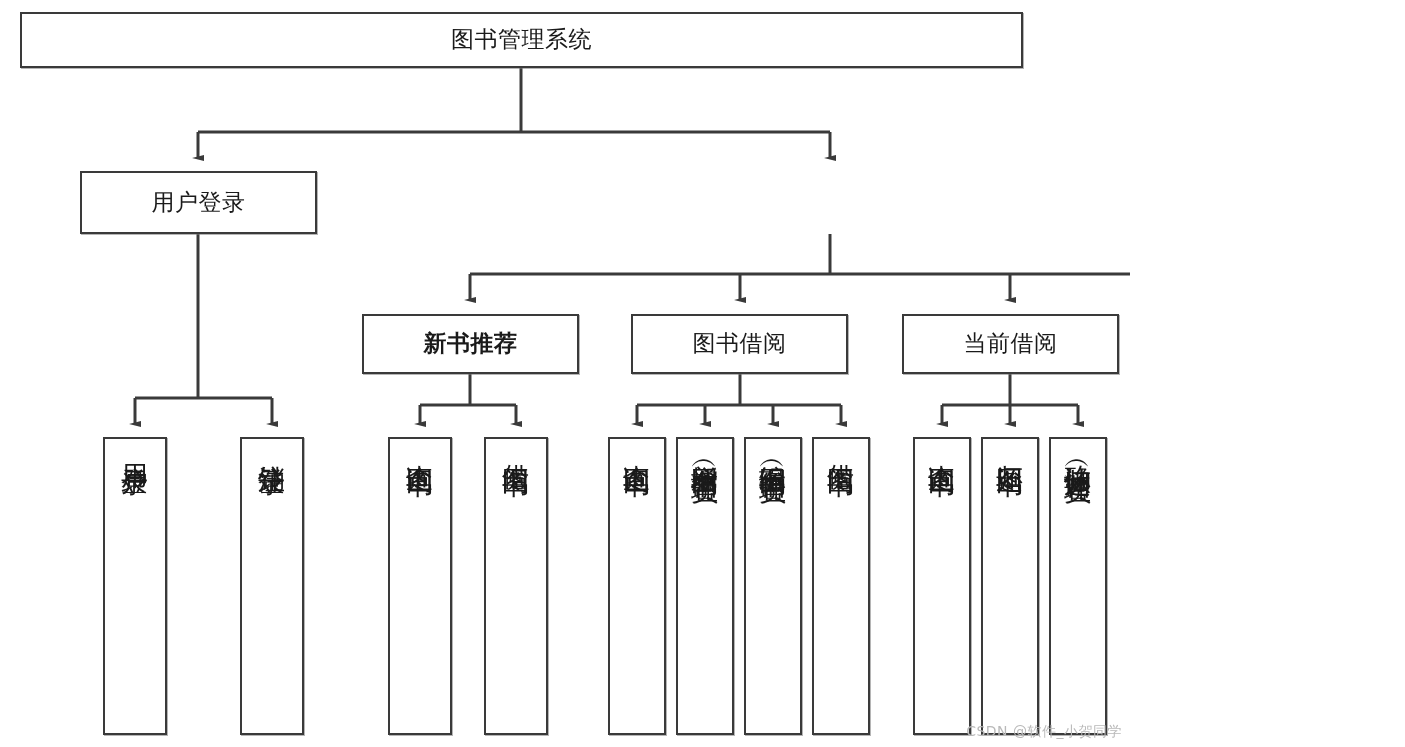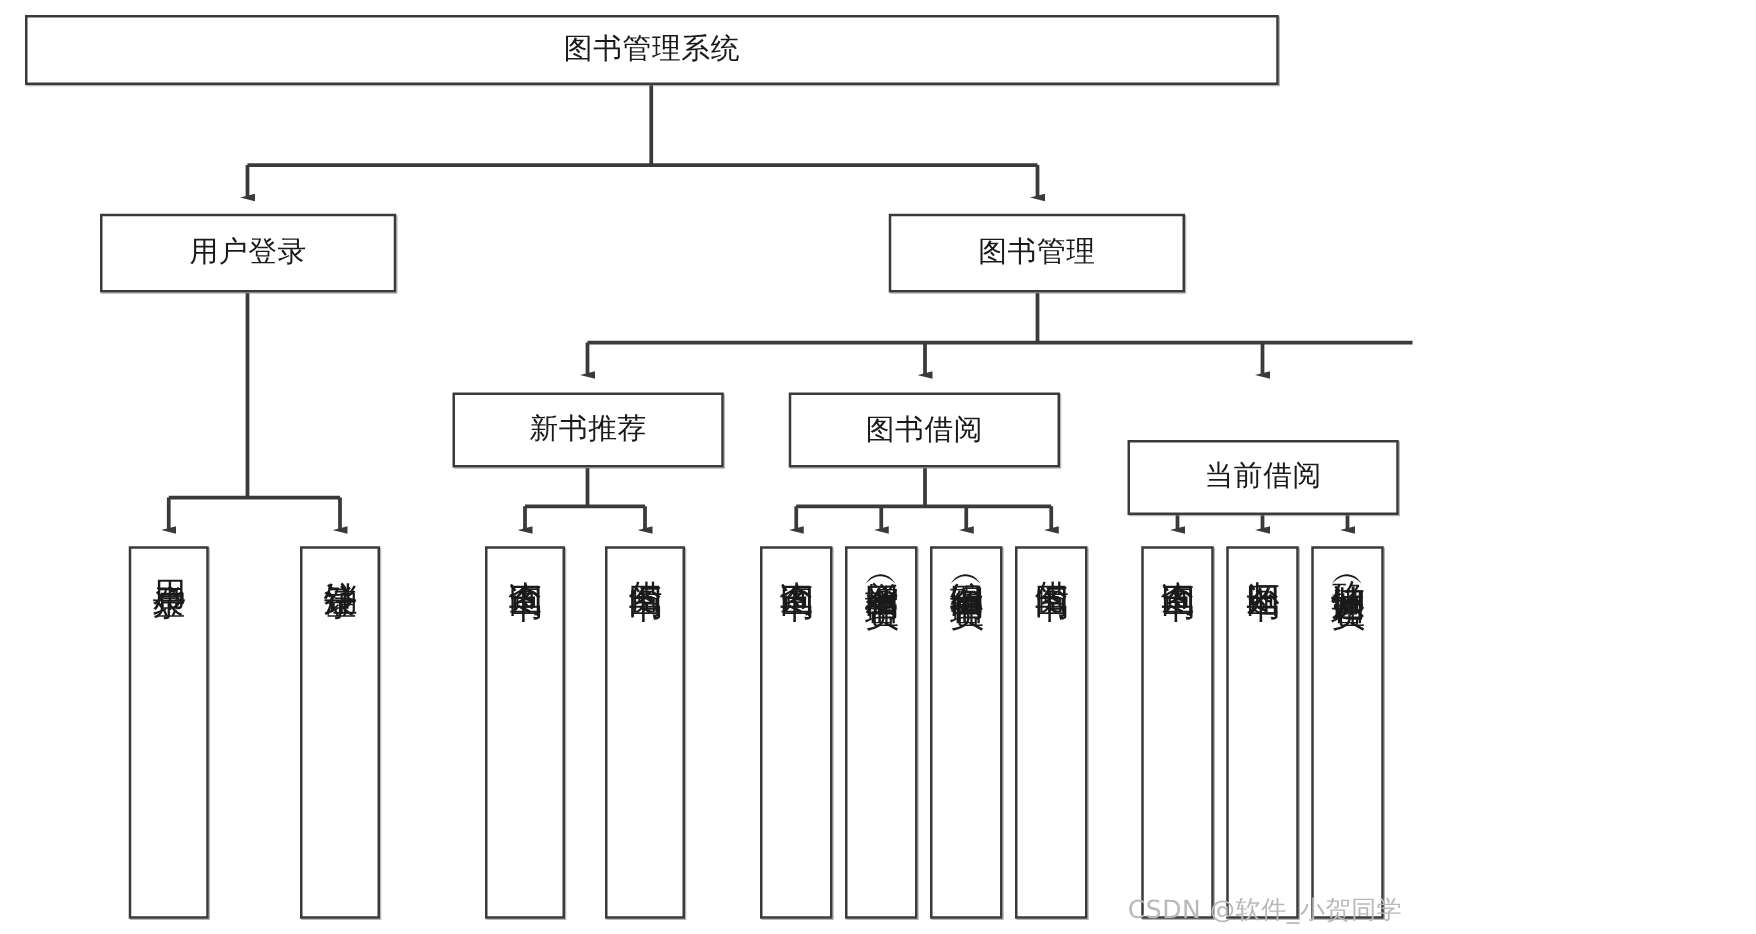--- a/index.html
+++ b/index.html
@@ -56,21 +56,21 @@
     writing-mode: vertical-rl;
     text-orientation: upright;
     font-size: 27px;
     letter-spacing: 2px;
     line-height: 1;
   }
   #watermark {
     position: absolute;
     right: 8px;
     bottom: 6px;
-    font-size: 20px;
+    font-size: 14px;
     color: #b9b9b9;
     z-index: 5;
     white-space: nowrap;
     letter-spacing: 0.5px;
   }
 </style>
 </head>
 <body>
 
 <div id="diagram-root">
@@ -128,31 +128,28 @@
     </g>
   </svg>
 
   <div class="node horiz" style="left:20px; top:12px; width:1003px; height:56px;">
     <span class="label">图书管理系统</span>
   </div>
 
   <div class="node horiz" style="left:80px; top:171px; width:237px; height:63px;">
     <span class="label">用户登录</span>
   </div>
-  <div class="node horiz" style="left:711px; top:171px; width:237px; height:63px;">
-    <span class="label">图书管理</span>
-  </div>
 
-  <div class="node horiz" style="left:362px; top:314px; width:217px; height:60px;">
+  <div class="node horiz" style="left:362px; top:314px; width:217px; height:60px;font-weight:bold;">
     <span class="label">新书推荐</span>
   </div>
   <div class="node horiz" style="left:631px; top:314px; width:217px; height:60px;font-family:Liberation Serif, serif;">
     <span class="label">图书借阅</span>
   </div>
-  <div class="node horiz" style="left:902px; top:314px; width:217px; height:60px;margin-top:38px;">
+  <div class="node horiz" style="left:902px; top:314px; width:217px; height:60px;">
     <span class="label">当前借阅</span>
   </div>
 
   <div class="node vert" style="left:103px; top:437px; width:64px; height:298px;">
     <span class="label">用户登录</span>
   </div>
   <div class="node vert" style="left:240px; top:437px; width:64px; height:298px;">
     <span class="label">注销登录</span>
   </div>
 

